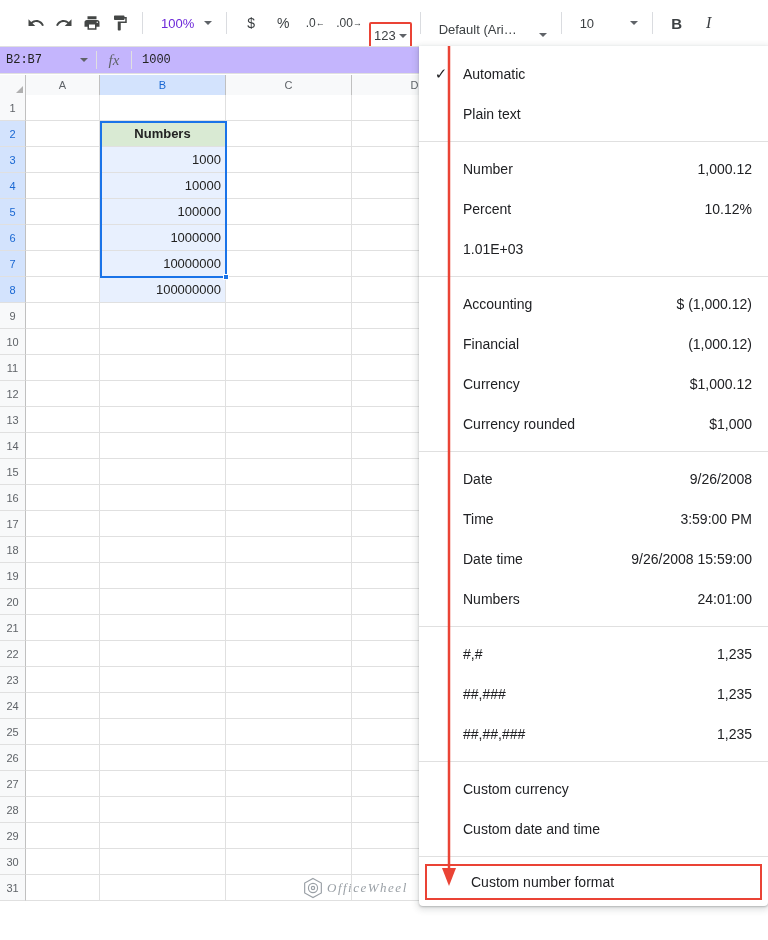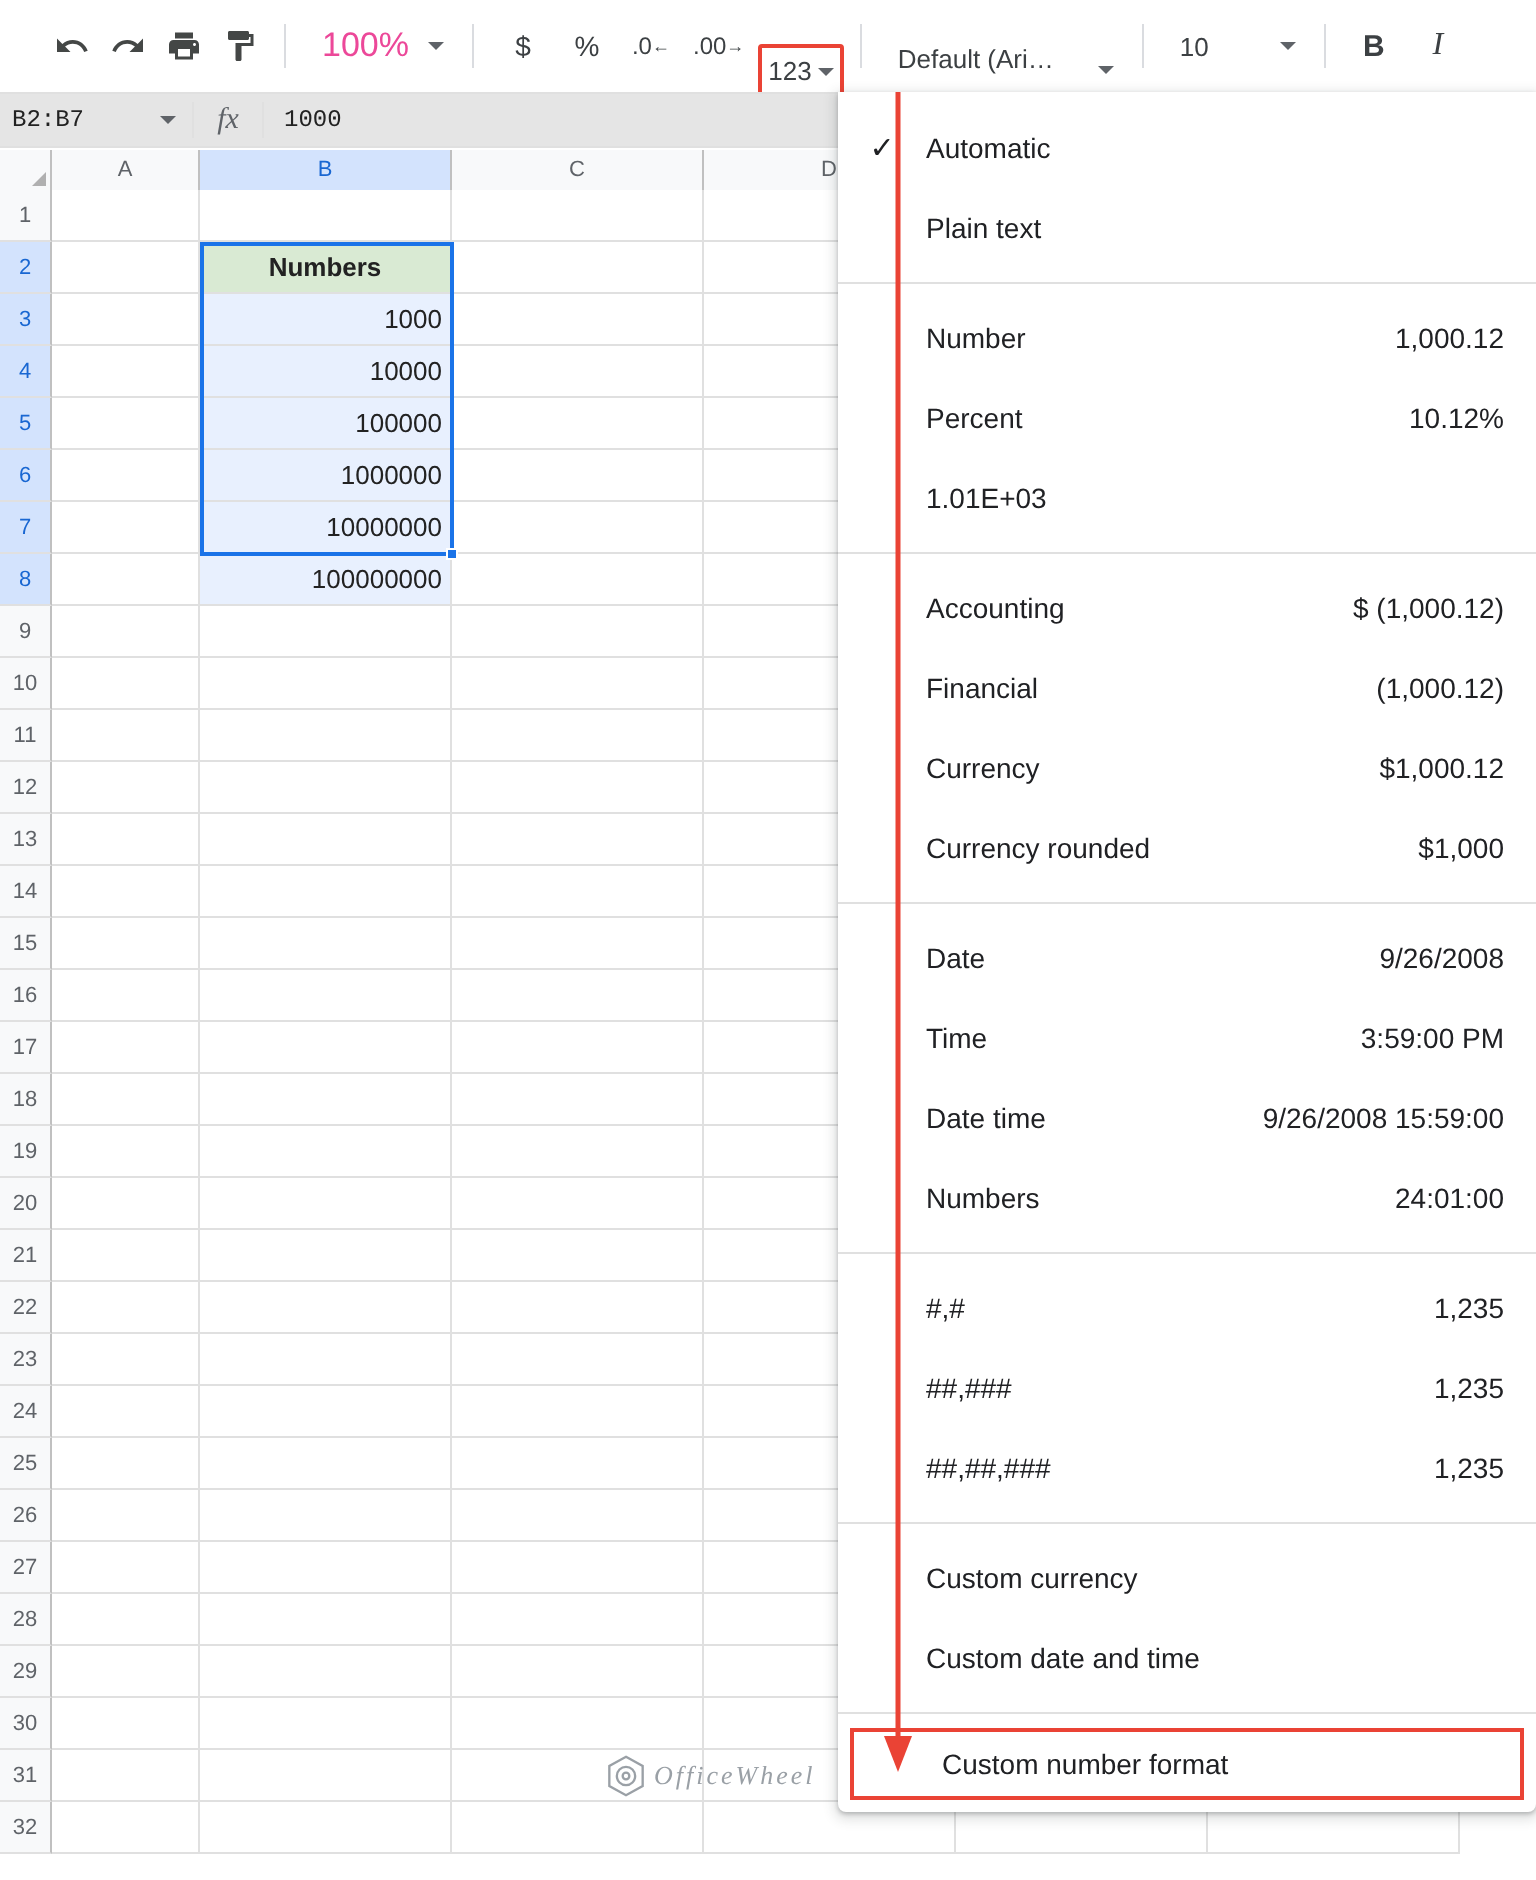--- a/index.html
+++ b/index.html
@@ -42,22 +42,22 @@
     width: 1px; height: 22px;
     background: #dadce0;
     margin: 0 8px;
     flex: 0 0 auto;
   }
   .tb-zoom {
     display: flex; align-items: center;
     height: 28px;
     padding: 0 6px 0 10px;
     border-radius: 4px;
-    font-size: 17px;
-    color: #ec4899;
+    font-size: 13px;
+    color: #6d28d9;
     cursor: pointer;
     flex: 0 0 auto;
   }
   .tb-zoom .caret { margin-left: 10px; }
   .tb-text {
     height: 28px;
     min-width: 22px;
     display: flex; align-items: center; justify-content: center;
     border-radius: 4px;
     font-size: 14px;
@@ -114,21 +114,21 @@
     border-right: 4px solid transparent;
     border-top: 4px solid #5f6368;
     display: inline-block;
   }
 
   
   #formulabar {
     position: absolute;
     left: 0; top: 46px;
     width: 756px; height: 28px;
-    background: #e5e5e5;
+    background: #c4b5fd;
     border-top: 1px solid #e0e0e0;
     border-bottom: 1px solid #e0e0e0;
     display: flex;
     align-items: center;
     box-sizing: border-box;
   }
   #namebox {
     width: 96px;
     height: 100%;
     display: flex; align-items: center;
@@ -697,29 +697,20 @@
       </div>
       <div class="row">
         <div class="rowhdr">31</div>
         <div class="cell a"></div>
         <div class="cell b"></div>
         <div class="cell c"></div>
         <div class="cell d"></div>
         <div class="cell e"></div>
         <div class="cell f"></div>
       </div>
-      <div class="row">
-        <div class="rowhdr">32</div>
-        <div class="cell a"></div>
-        <div class="cell b"></div>
-        <div class="cell c"></div>
-        <div class="cell d"></div>
-        <div class="cell e"></div>
-        <div class="cell f"></div>
-      </div>
     </div>
 
   <div id="sel-outline" style="left: 100px; top: 46px; width: 127px; height: 157px;"></div>
   <div id="sel-handle" style="left: 223px; top: 199px;"></div>
 </div>
 
 <div id="watermark">
   <svg width="20" height="22" viewBox="0 0 24 26" fill="none" stroke="#9aa0a6" stroke-width="1.4">
     <polygon points="12,1.5 22,7 22,19 12,24.5 2,19 2,7"></polygon>
     <circle cx="12" cy="13" r="5.5"></circle>

